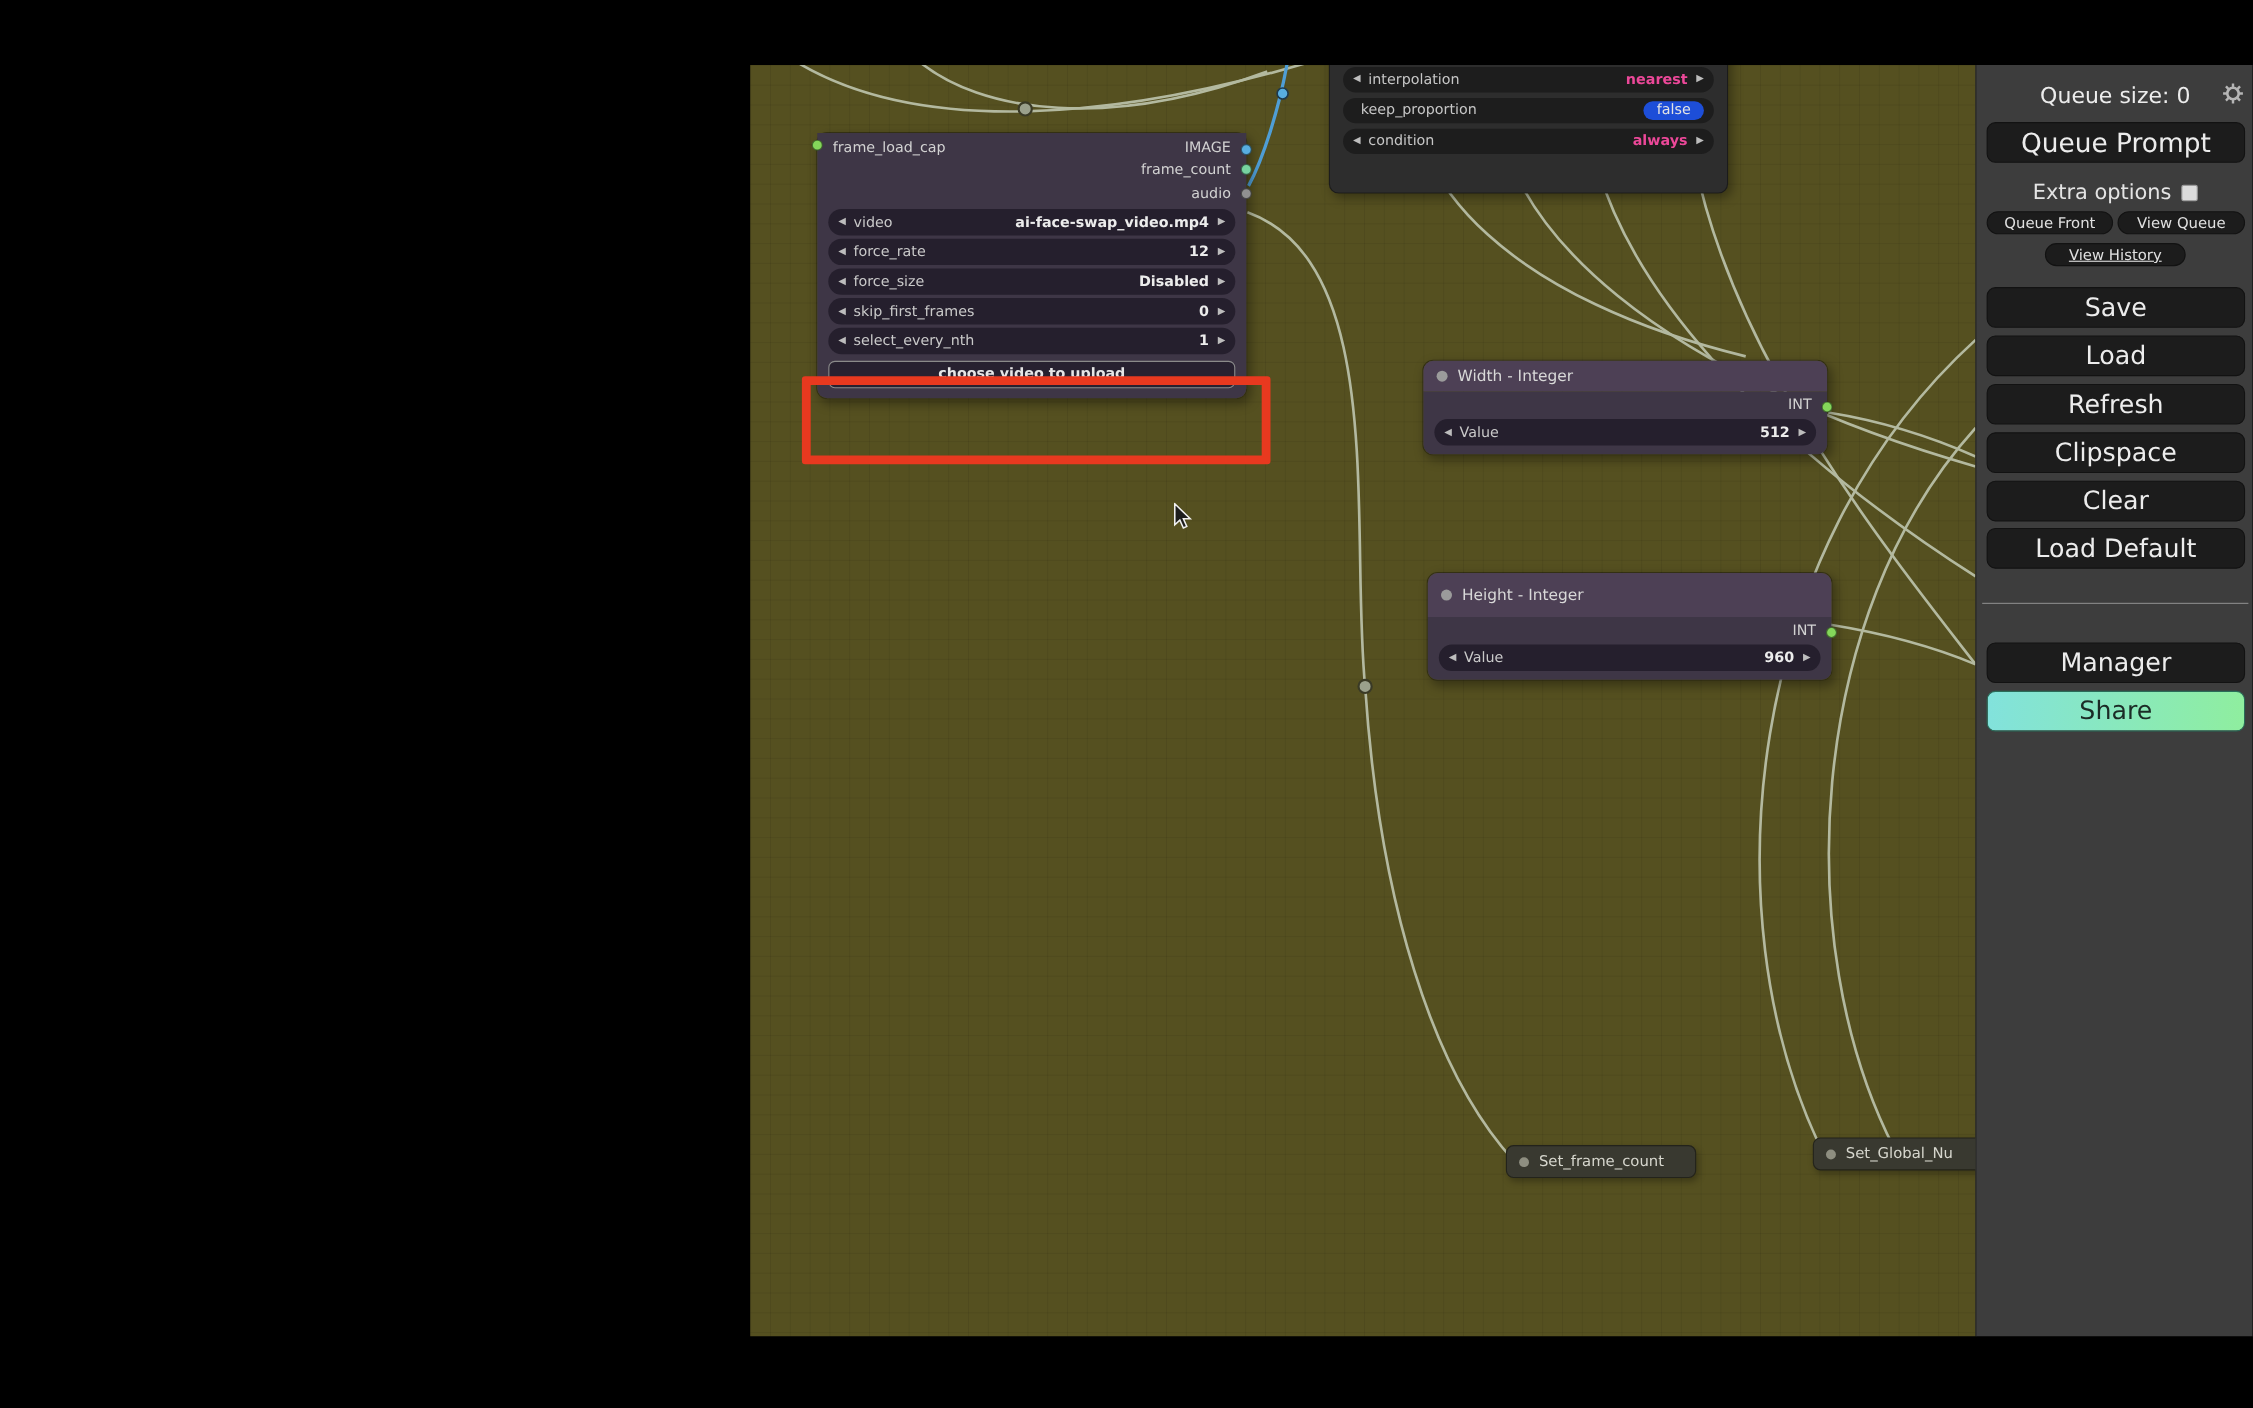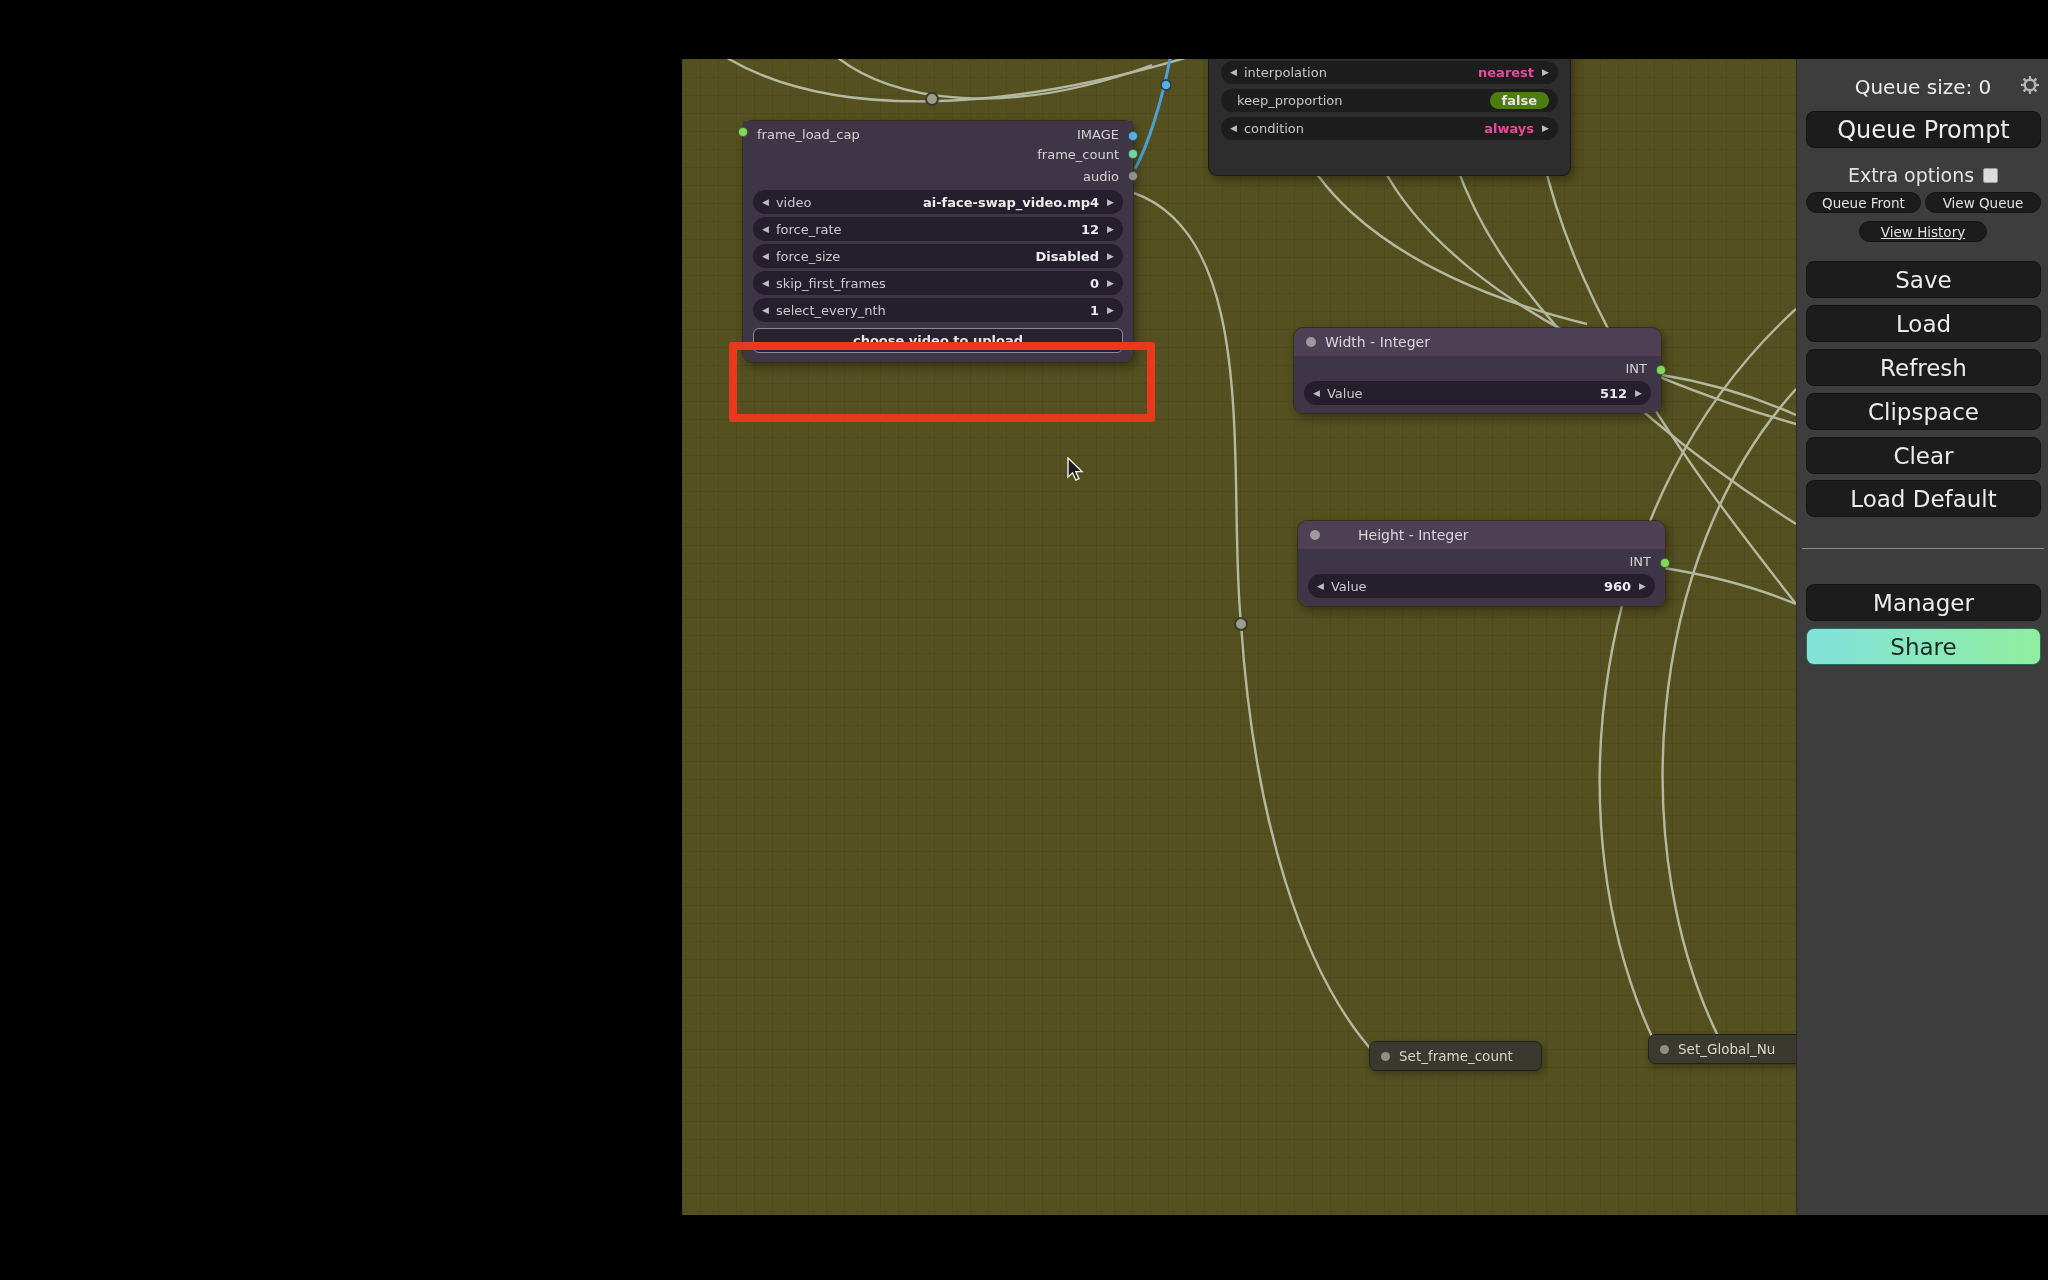--- a/index.html
+++ b/index.html
@@ -50,21 +50,21 @@
   .w { height:24px; margin:3px 10px 0; background:#251f2d; border-radius:12px; display:flex; align-items:center; padding:0 9px; font-size:13px; color:#c9c9c9; }
   .w .lab { margin-left:7px; white-space:nowrap; }
   .w .val { margin-left:auto; margin-right:8px; font-weight:bold; color:#ececec; white-space:nowrap; }
   .ar { font-size:9px; color:#bdbdbd; line-height:1; }
   .upbtn { height:25px; margin:6px 10px 0; background:#272130; border:1px solid #8a8a8a; border-radius:6px; display:flex; align-items:center; justify-content:center; font-size:13px; font-weight:bold; color:#e6e6e6; }
 
   
   .rz { background:#2d2d2d; border-radius:9px; }
   .p { height:23px; margin:5px 12px 0; background:#1d1d1d; border-radius:12px; display:flex; align-items:center; padding:0 9px; font-size:13px; color:#c6c6c6; }
   .p .lab { margin-left:7px; } .p .val { margin-left:auto; margin-right:8px; font-weight:bold; color:#ec4899; }
-  .p .cap { margin-left:auto; background:#4d7c0f; border-radius:10px; padding:1px 12px; font-weight:bold; color:#e4e4e4; }
+  .p .cap { margin-left:auto; background:#1d4ed8; border-radius:10px; padding:1px 12px; font-weight:normal; color:#e4e4e4; }
 
   
   .setnode { position:absolute; z-index:2; height:30px; background:#393930; border:1px solid #23231b; border-radius:7px; display:flex; align-items:center; gap:9px; padding:0 11px; font-size:13.5px; color:#d6d6cd; box-shadow:2px 3px 7px rgba(0,0,0,.3); white-space:nowrap; }
   .setnode .ndot { width:9px; height:9px; border-radius:50%; background:#8e8e80; flex:none; }
 
   .redrect { position:absolute; z-index:6; border:8px solid #e8391f; border-radius:3px; }
   .cursor { position:absolute; z-index:9; }
 
   
   .sidebar { position:absolute; left:1796px; top:59px; width:252px; height:1156px; background:#3d3d3d; border-left:1px solid #2b2b2b; z-index:5; }
@@ -196,21 +196,21 @@
         <div class="w">
           <span class="ar">◀</span>
           <span class="lab">Value</span>
           <span class="val">512</span>
           <span class="ar">▶</span>
         </div>
       </div>
     </div>
 
     <div class="node" style="left:615px; top:461px; width:369px;">
-      <div class="nhead int-head" style="height:28px;gap:29px;">
+      <div class="nhead int-head" style="height:40px;">
         <span class="hdot"></span>
         <span class="ntitle" style="font-size:14px;">Height - Integer</span>
       </div>
       <div class="nbody" style="padding-bottom:8px;">
         <div class="srow" style="padding-top:3px;">
           <span class="grow"></span>
           <span>INT</span>
           <span class="dot r" style="background:#84d65a; top:9px;"></span>
         </div>
         <div class="w">

